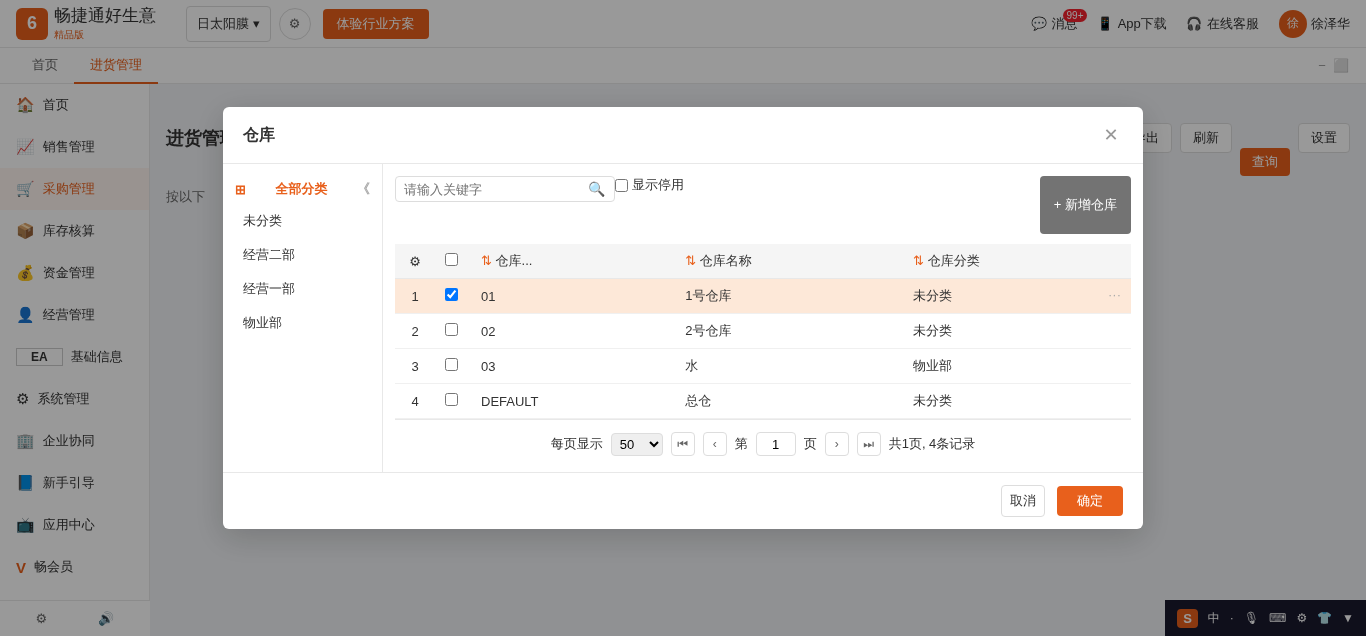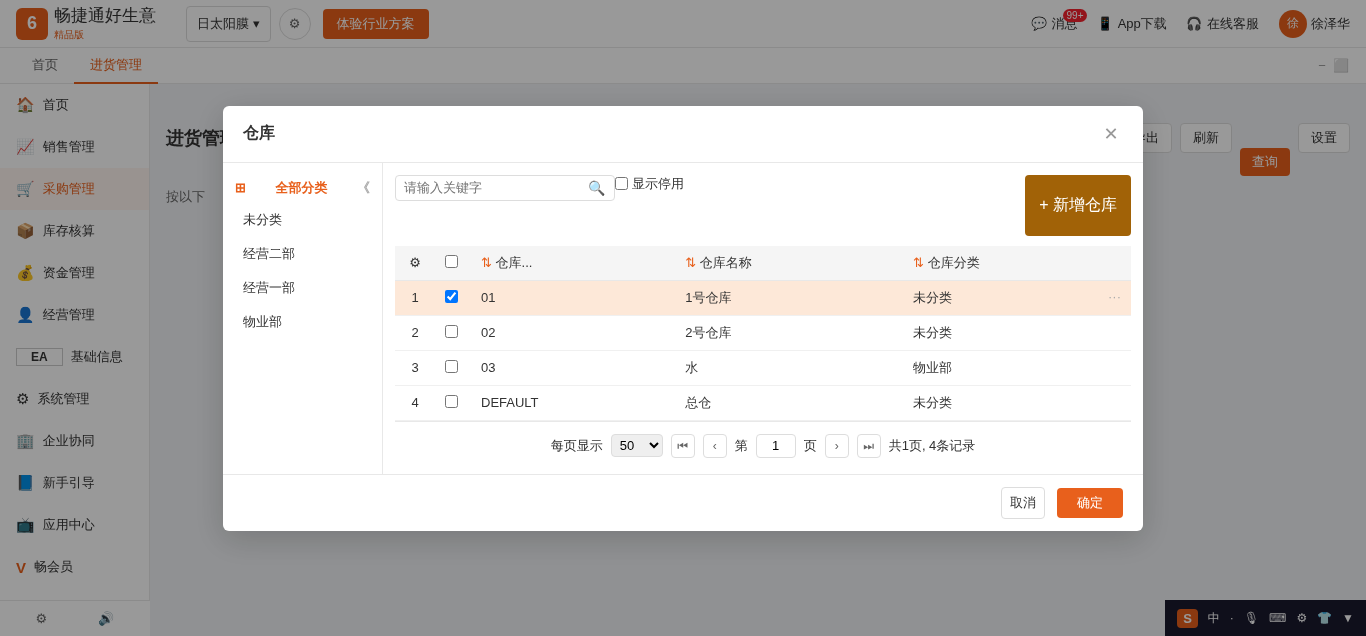--- a/index.html
+++ b/index.html
@@ -245,27 +245,27 @@
     .search-input-wrap input {
       border: none; outline: none; flex: 1; font-size: 13px; color: #333;
     }
     .search-icon { color: #aaa; font-size: 14px; cursor: pointer; }
     .checkbox-label {
       display: flex; align-items: center; gap: 4px;
       color: #333; font-size: 13px; cursor: pointer;
     }
     .add-btn {
       margin-left: auto;
-      background: #a16207;
+      background: #737373;
       color: #fff;
       border: none;
       border-radius: 4px;
       padding: 20px 14px;
       cursor: pointer;
-      font-size: 16px;
+      font-size: 13px;
       display: flex; align-items: center; gap: 4px;
     }
 
     
     .data-table {
       width: 100%;
       border-collapse: collapse;
       font-size: 13px;
     }
     .data-table th {

